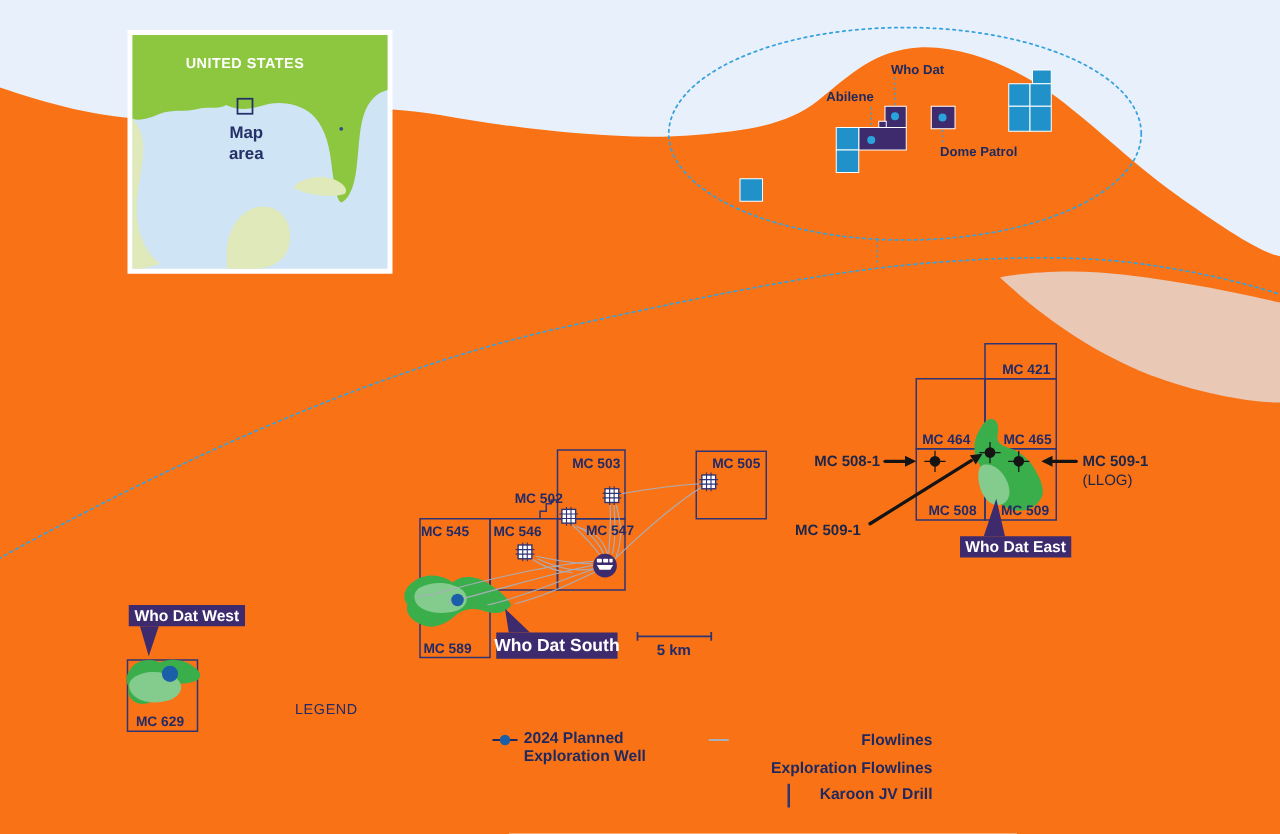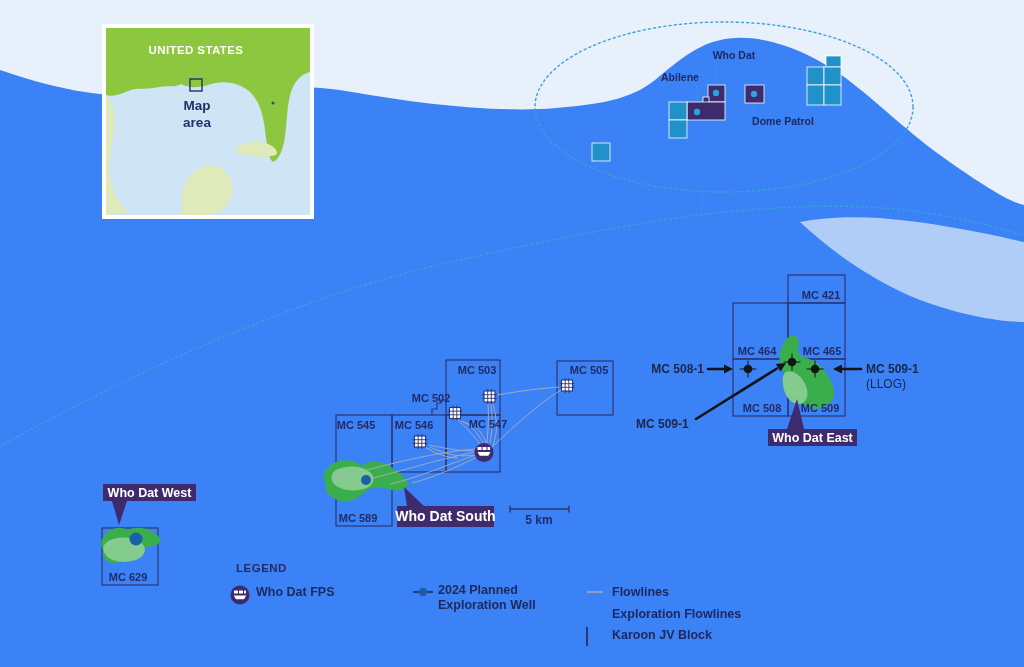--- a/index.html
+++ b/index.html
@@ -1,18 +1,18 @@
 <!DOCTYPE html>
 <html><head>
 <meta charset="utf-8">
 <style>
   html,body { margin:0; padding:0; background:#ffffff; }
   .stage {
     position:relative; width:1024px; height:667px; overflow:hidden;
-    background:#3b82f6;
+    background:#f97316;
     font-family:"Liberation Sans", sans-serif;
   }
   .stage svg { position:absolute; left:0; top:0; }
   svg text { font-family:"Liberation Sans", sans-serif; }
   .t-block   { font-size:11px;  font-weight:700; fill:#232a66; text-anchor:middle; }
   .t-annot   { font-size:12px;  font-weight:700; fill:#1d2548; }
   .t-llog    { font-size:12px;  font-weight:400; fill:#1d2548; }
   .t-overview{ font-size:10.5px;font-weight:700; fill:#20295e; text-anchor:middle; }
   .t-callout { font-size:12.5px;font-weight:700; fill:#ffffff; text-anchor:middle; }
   .t-callout-lg { font-size:14px; }
@@ -20,21 +20,21 @@
   .t-country { font-size:11.5px;font-weight:700; fill:#ffffff; letter-spacing:0.4px; text-anchor:middle; }
   .t-maparea { font-size:13.5px;font-weight:700; fill:#233168; text-anchor:middle; }
   .dash   { fill:none; stroke:#36a1dc; stroke-width:1.4; stroke-dasharray:2 3.2; stroke-linecap:round; }
   .leader { fill:none; stroke:#36a1dc; stroke-width:1.2; stroke-dasharray:1.5 2.6; }
   .block  { fill:none; stroke:#2e3474; stroke-width:1.2; }
   .flow   { fill:none; stroke:#a9aeb8; stroke-width:0.9; }
   .wellline { stroke:#141414; stroke-width:1; }
   .arrow  { stroke:#141414; stroke-width:2.6; stroke-linecap:round; }
 
   
-  .legend-title { position:absolute; left:236px; top:562px; font-size:11.5px; font-weight:700;
+  .legend-title { position:absolute; left:236px; top:562px; font-size:11.5px; font-weight:400;
                   letter-spacing:0.5px; color:#232a66; }
   .legend-col { position:absolute; display:flex; flex-direction:column; gap:8px; }
   .legend-row { display:flex; align-items:flex-start; }
   .legend-icon { flex:0 0 26px; }
   .legend-text { font-size:12.5px; line-height:14.5px; font-weight:600; color:#20295e; }
   .sq-green { width:13px; height:13px; background:#3bae4c; margin-top:1px; }
   .sq-open  { width:11px; height:11px; border:1.6px solid #2e3474; background:transparent; margin-top:1px; }
 </style>
 </head>
 <body>
@@ -257,60 +257,46 @@
 
   <g>
     <path d="M510,509 H569 M510,505.5 V512.5 M569,505.5 V512.5" stroke="#2e3474" stroke-width="1.4" fill="none"></path>
     <text class="t-scale" x="539" y="524">5 km</text>
   </g>
 </svg>
 
 <div class="legend-title">LEGEND</div>
 
 <div class="legend-col" style="left:230px; top:585px; width:190px;">
-  <div class="legend-row">
-    <span class="legend-icon">
-      <svg width="20" height="20" viewBox="0 0 20 20">
-        <circle cx="10" cy="10" r="9.5" fill="#3d2b6d"></circle>
-        <g fill="#ffffff">
-          <rect x="4" y="5.5" width="4" height="3" rx="0.6"></rect>
-          <rect x="9" y="5.5" width="4" height="3" rx="0.6"></rect>
-          <rect x="14" y="5.5" width="2" height="3" rx="0.6"></rect>
-          <path d="M3.8,10.5 H16.2 L14,14.2 H6 Z"></path>
-        </g>
-      </svg>
-    </span>
-    <span class="legend-text">Who Dat FPS</span>
-  </div>
 </div>
 
-<div class="legend-col" style="left:412px; top:583px; width:140px; gap:23px;">
+<div class="legend-col" style="left:393px; top:583px; width:140px; gap:23px;">
   <div class="legend-row">
     <span class="legend-icon">
       <svg width="22" height="10" viewBox="0 0 22 10" style="margin-top:4px">
         <path d="M1,5 H21" stroke="#20295e" stroke-width="1.6"></path>
         <circle cx="11" cy="5" r="4.2" fill="#1b5fa8"></circle>
       </svg>
     </span>
     <span class="legend-text" style="max-width:105px">2024 Planned Exploration Well</span>
   </div>
 </div>
 
-<div class="legend-col" style="left:586px; top:585px; width:180px; gap:7px;">
+<div class="legend-col" style="left:566px; top:585px; width:180px; gap:7px;align-items:flex-end;">
   <div class="legend-row">
     <span class="legend-icon">
       <svg width="18" height="14" viewBox="0 0 18 14">
         <path d="M1,7 H17" stroke="#a9aeb8" stroke-width="1.5"></path>
       </svg>
     </span>
     <span class="legend-text">Flowlines</span>
   </div>
   <div class="legend-row">
     <span class="legend-icon"><span class="sq-green"></span></span>
     <span class="legend-text">Exploration Flowlines</span>
   </div>
   <div class="legend-row">
     <span class="legend-icon"><span class="sq-open"></span></span>
-    <span class="legend-text">Karoon JV Block</span>
+    <span class="legend-text">Karoon JV Drill</span>
   </div>
 </div>
 
 </div>
 
 </body></html>

